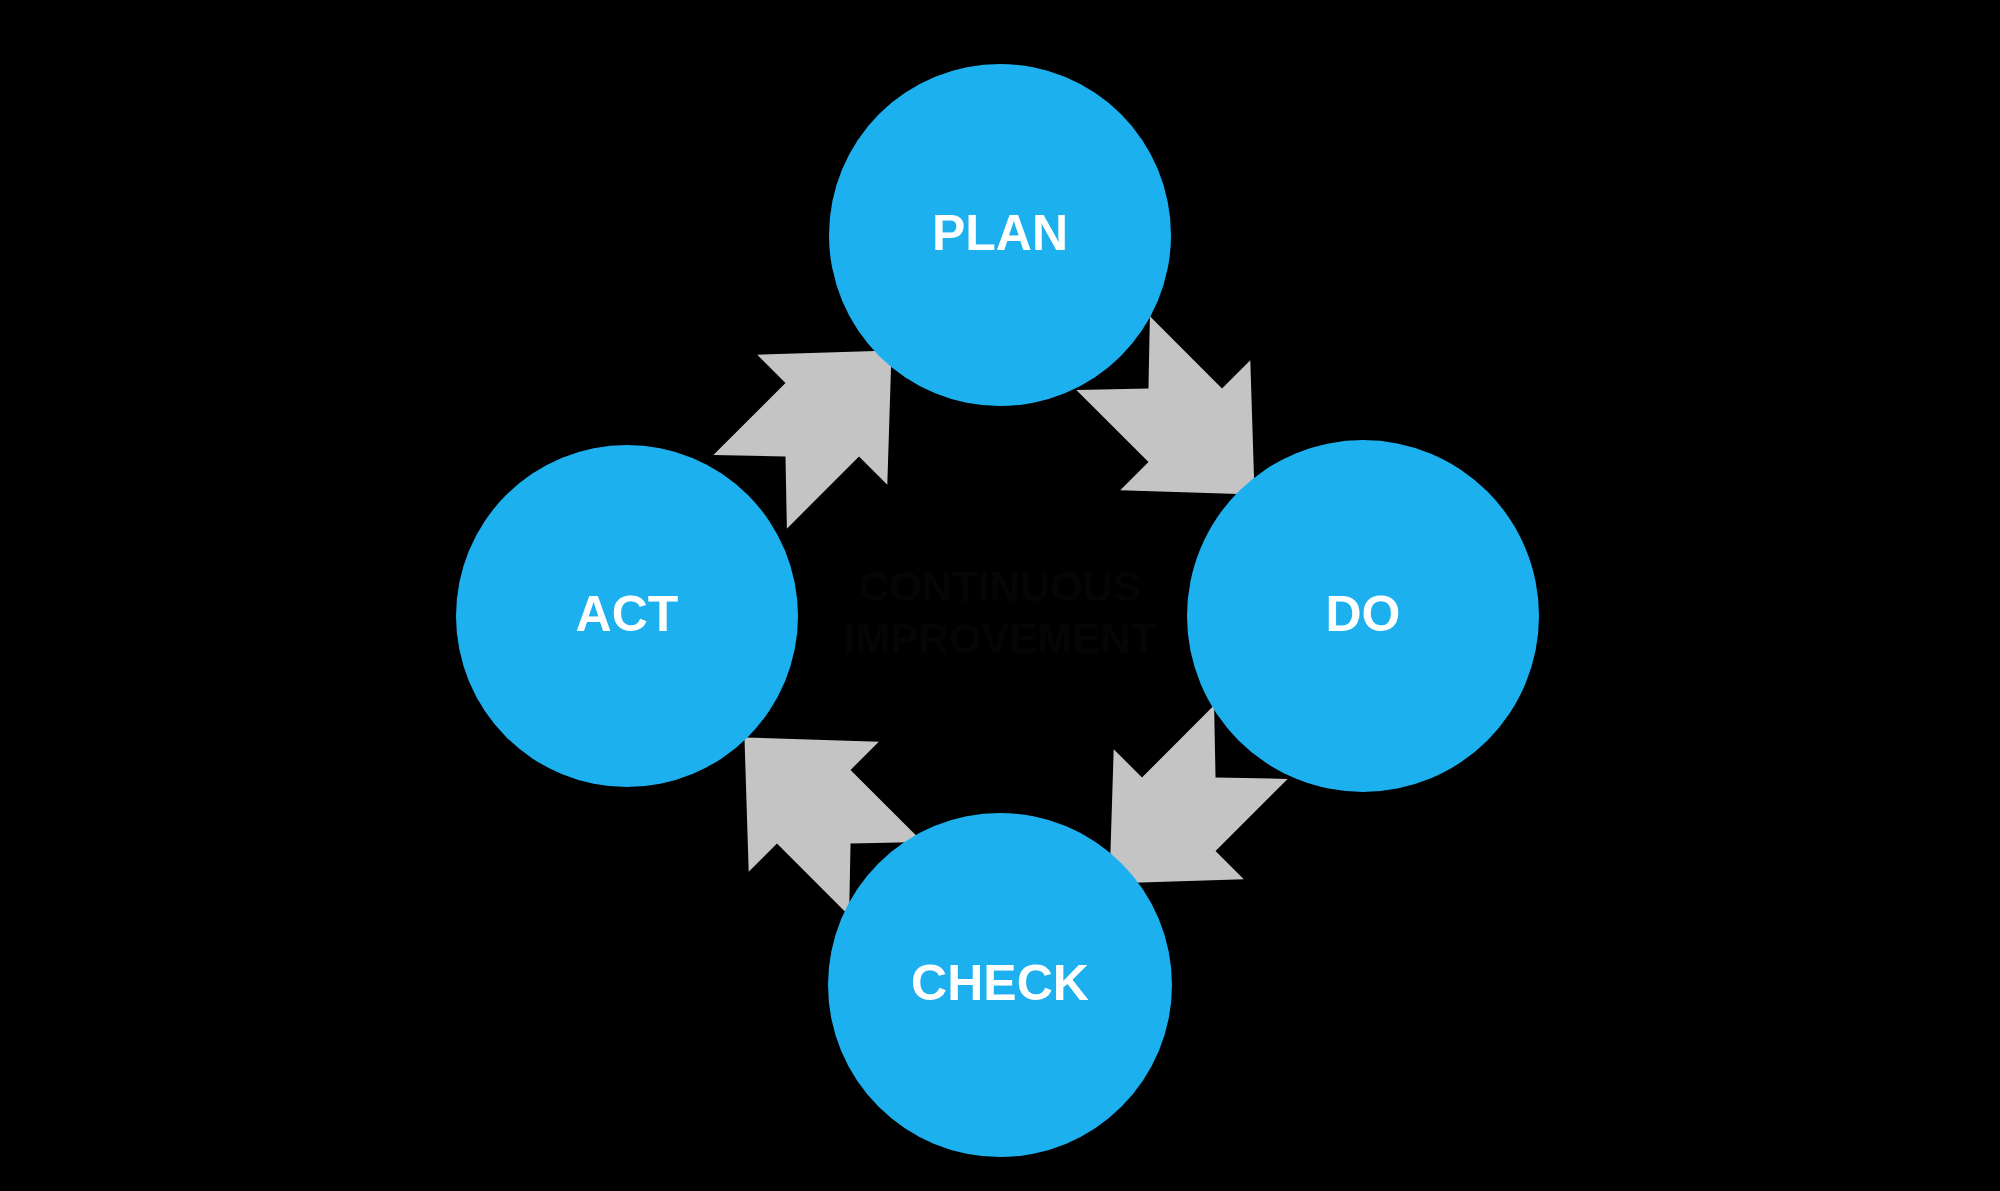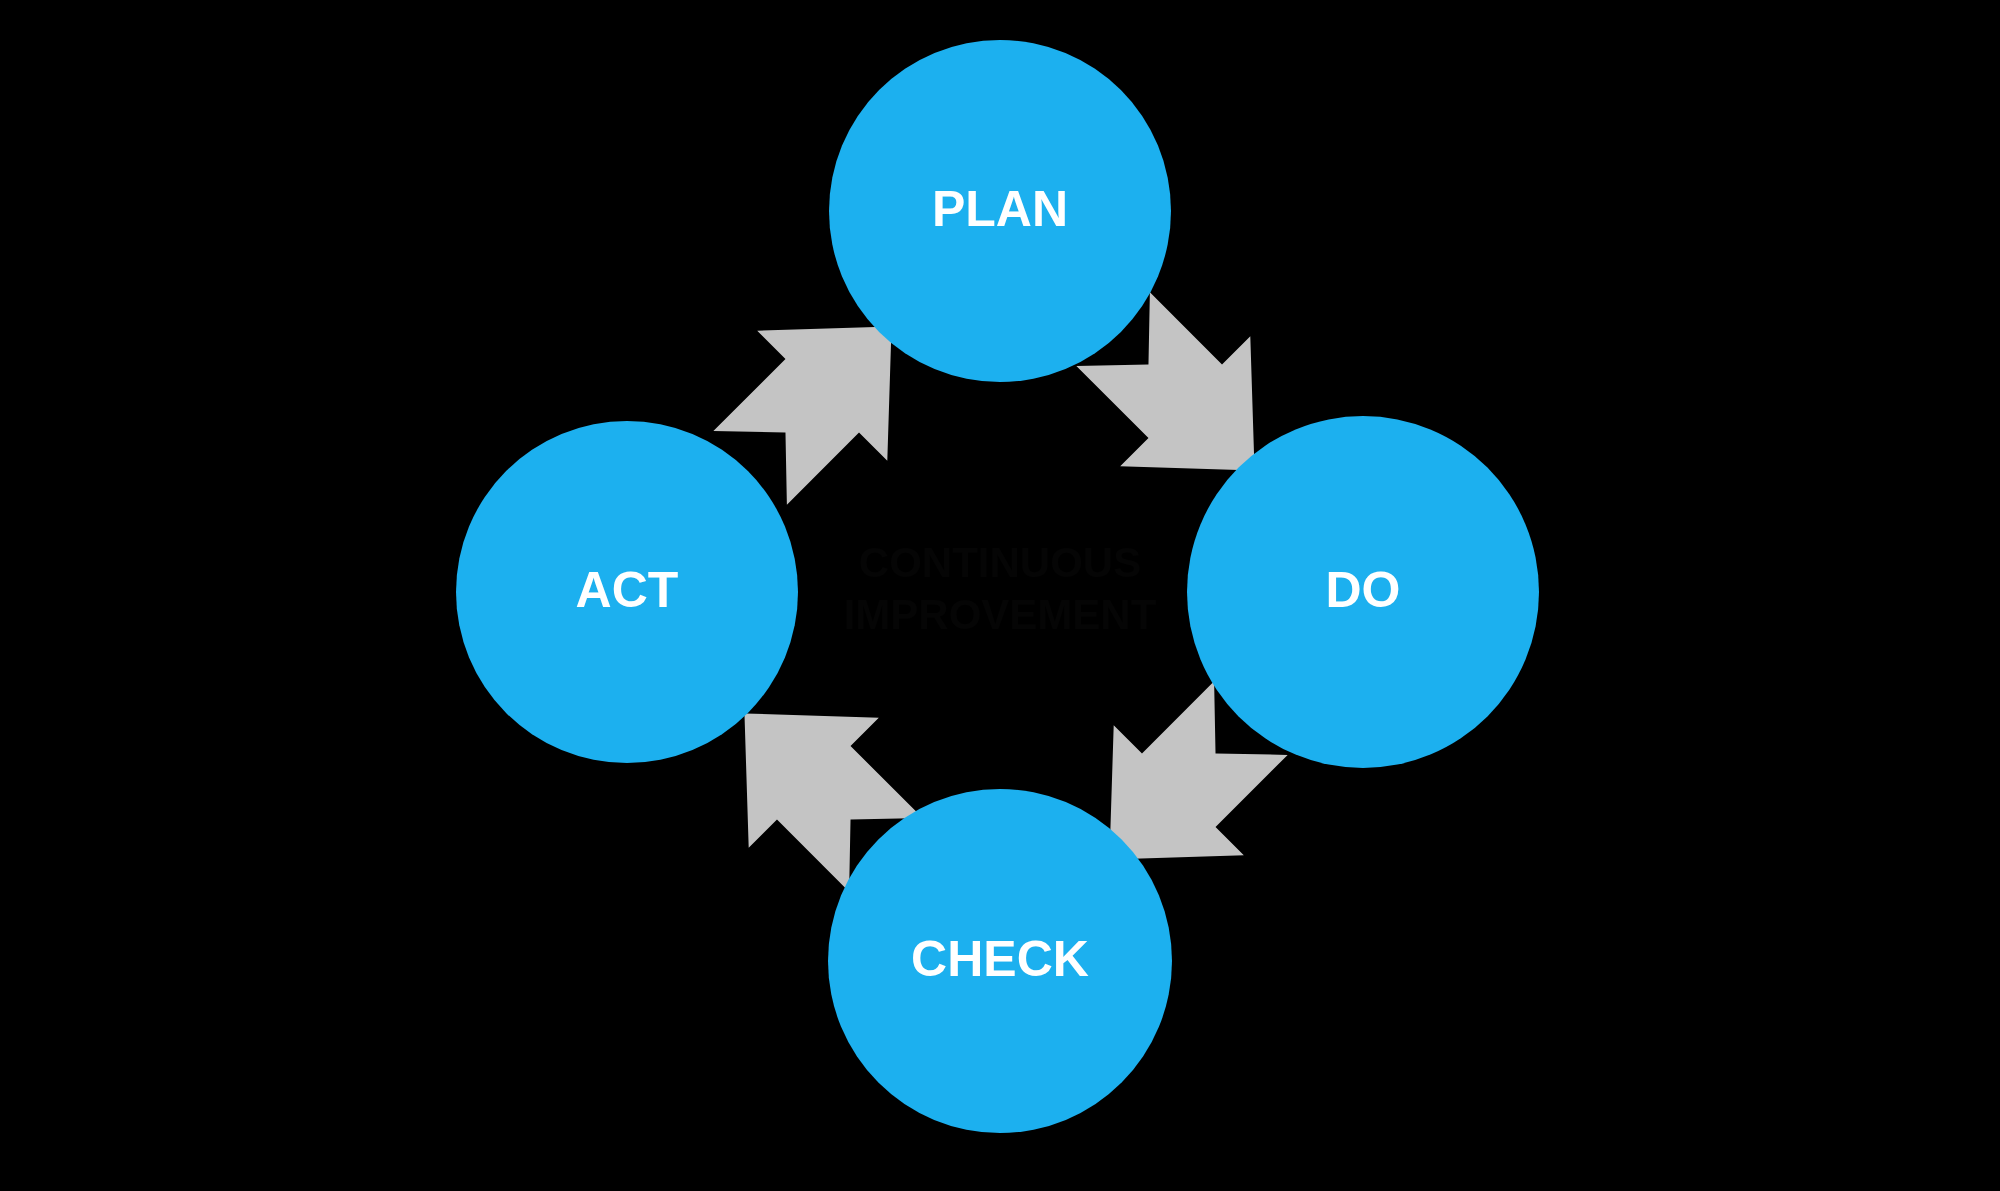--- a/index.html
+++ b/index.html
@@ -11,20 +11,21 @@
     width: 2000px;
     height: 1191px;
     overflow: hidden;
     font-family: "Liberation Sans", sans-serif;
   }
   #stage {
     position: relative;
     width: 2000px;
     height: 859px;
     background: #000000;
+    margin-top: 24px;
   }
   #cycle-svg {
     position: absolute;
     inset: 0;
     width: 2000px;
     height: 1191px;
     display: block;
   }
   .node-label {
     font-family: "Liberation Sans", sans-serif;

